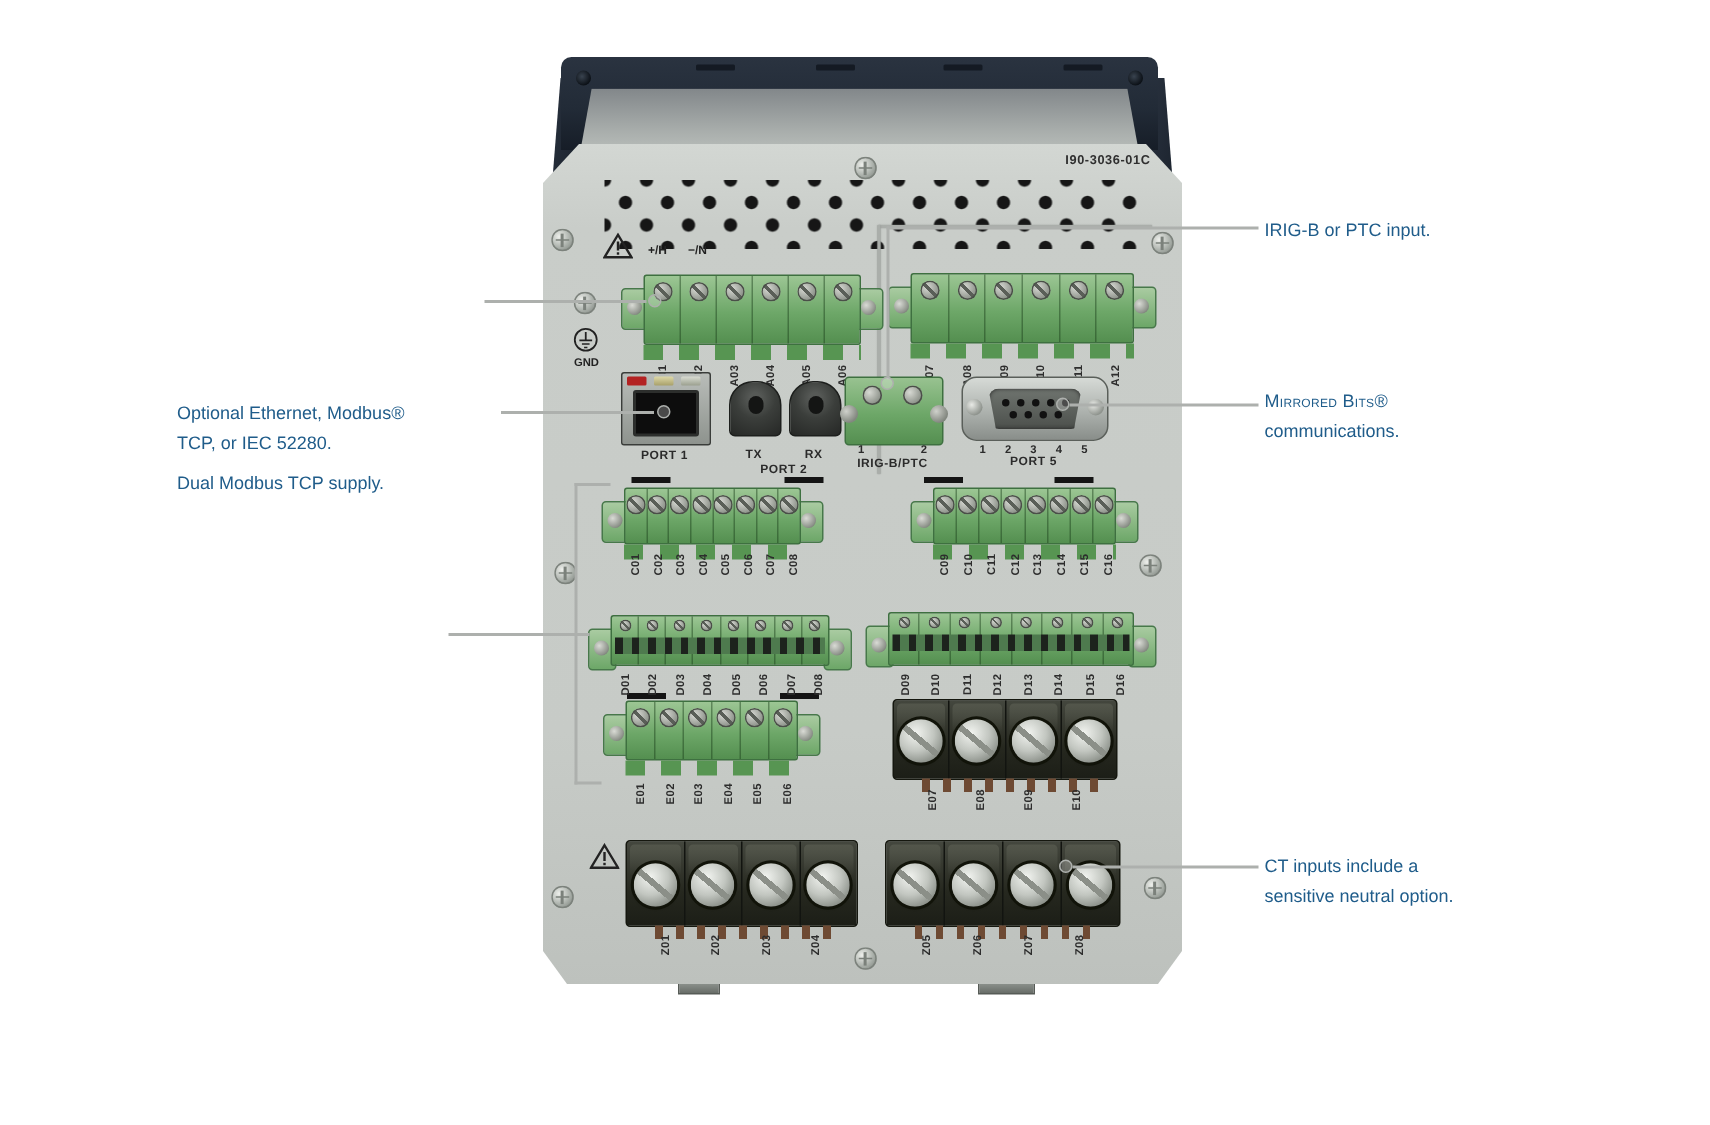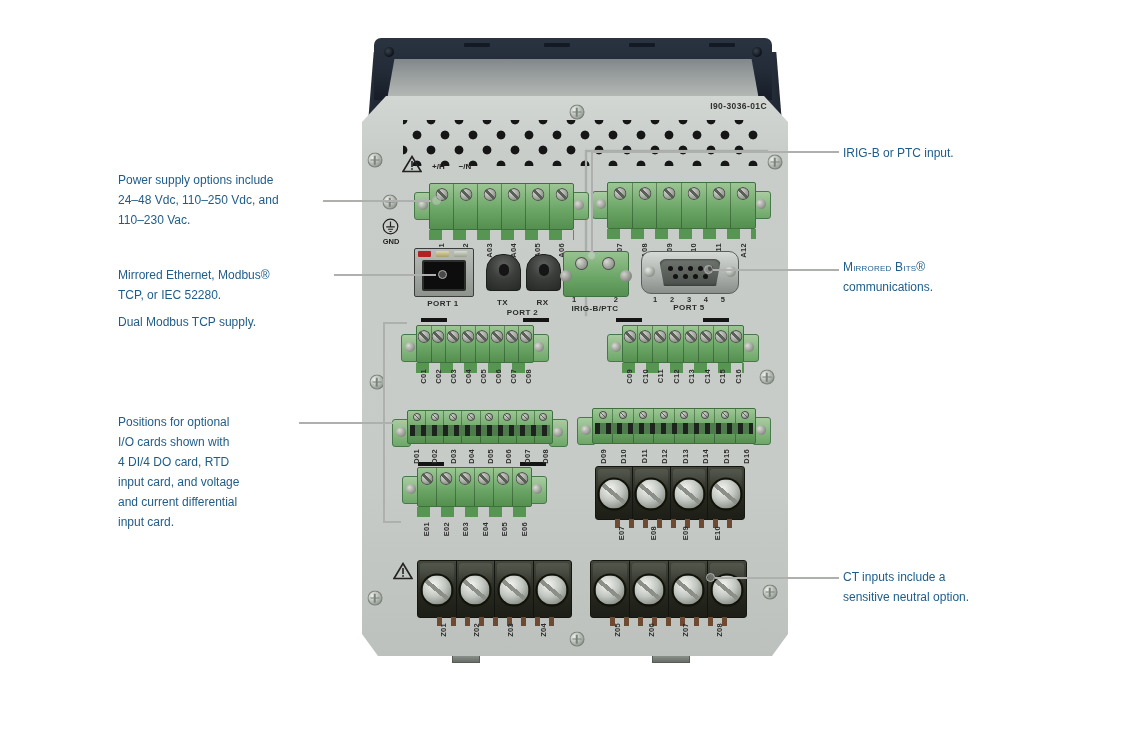--- a/index.html
+++ b/index.html
@@ -609,39 +609,26 @@
         </div>
         <div class="vlabwrap">
           <span class="vlab">Z07</span>
         </div>
         <div class="vlabwrap">
           <span class="vlab">Z08</span>
         </div>
       </div>
   </div>
 
-  <div class="callout" style="left:118px;top:170px;width:220px">
-      <div>Power supply options include</div>
-      <div>24–48 Vdc, 110–250 Vdc, and</div>
-      <div>110–230 Vac.</div>
-    </div>
   <div class="callout" style="left:118px;top:265px;width:220px">
-      <div>Mirrored Ethernet, Modbus®</div>
+      <div>Optional Ethernet, Modbus®</div>
       <div>TCP, or IEC 52280.</div>
     </div>
   <div class="callout" style="left:118px;top:312px;width:230px">
       <div>Dual Modbus TCP supply.</div>
-    </div>
-  <div class="callout" style="left:118px;top:412px;width:210px">
-      <div>Positions for optional</div>
-      <div>I/O cards shown with</div>
-      <div>4 DI/4 DO card, RTD</div>
-      <div>input card, and voltage</div>
-      <div>and current differential</div>
-      <div>input card.</div>
     </div>
   <div class="callout" style="left:843px;top:143px;width:240px">
       <div>IRIG-B or PTC input.</div>
     </div>
   <div class="callout" style="left:843px;top:257px;width:240px">
     <div class="sc">Mirrored Bits®</div>
     <div>communications.</div>
   </div>
   <div class="callout" style="left:843px;top:567px;width:240px">
       <div>CT inputs include a</div>

